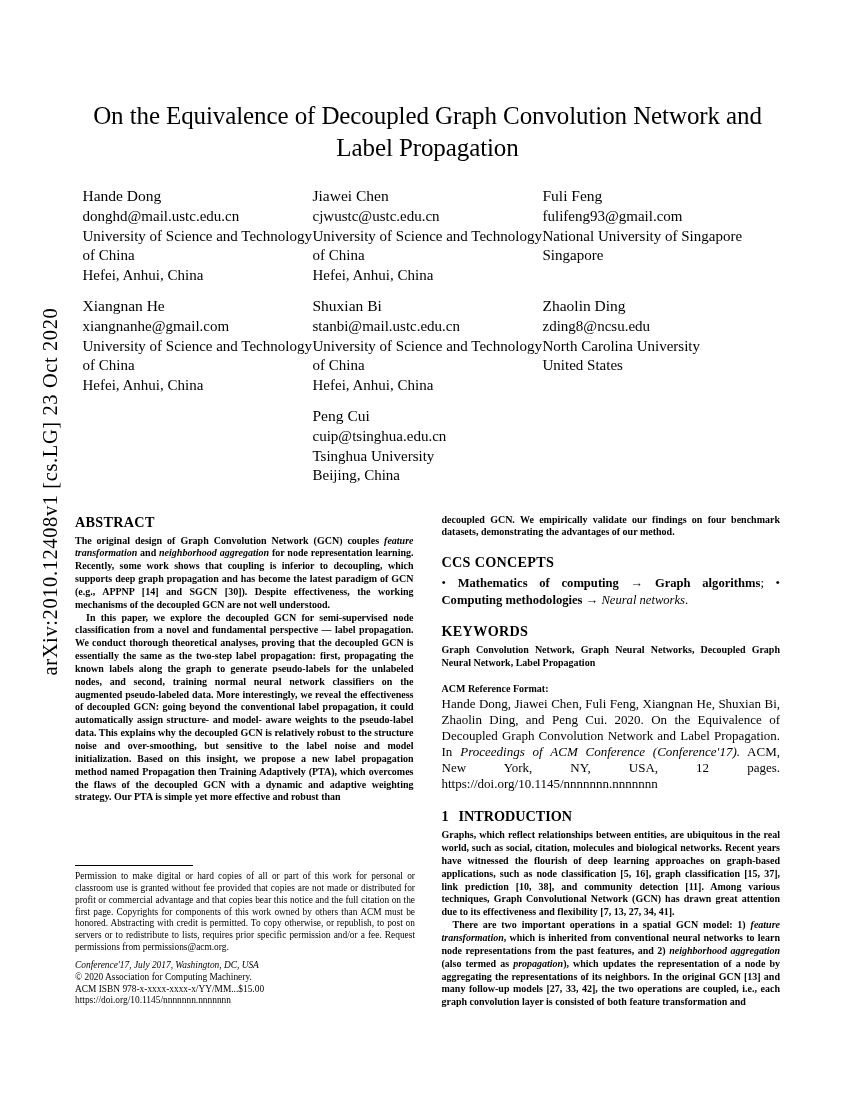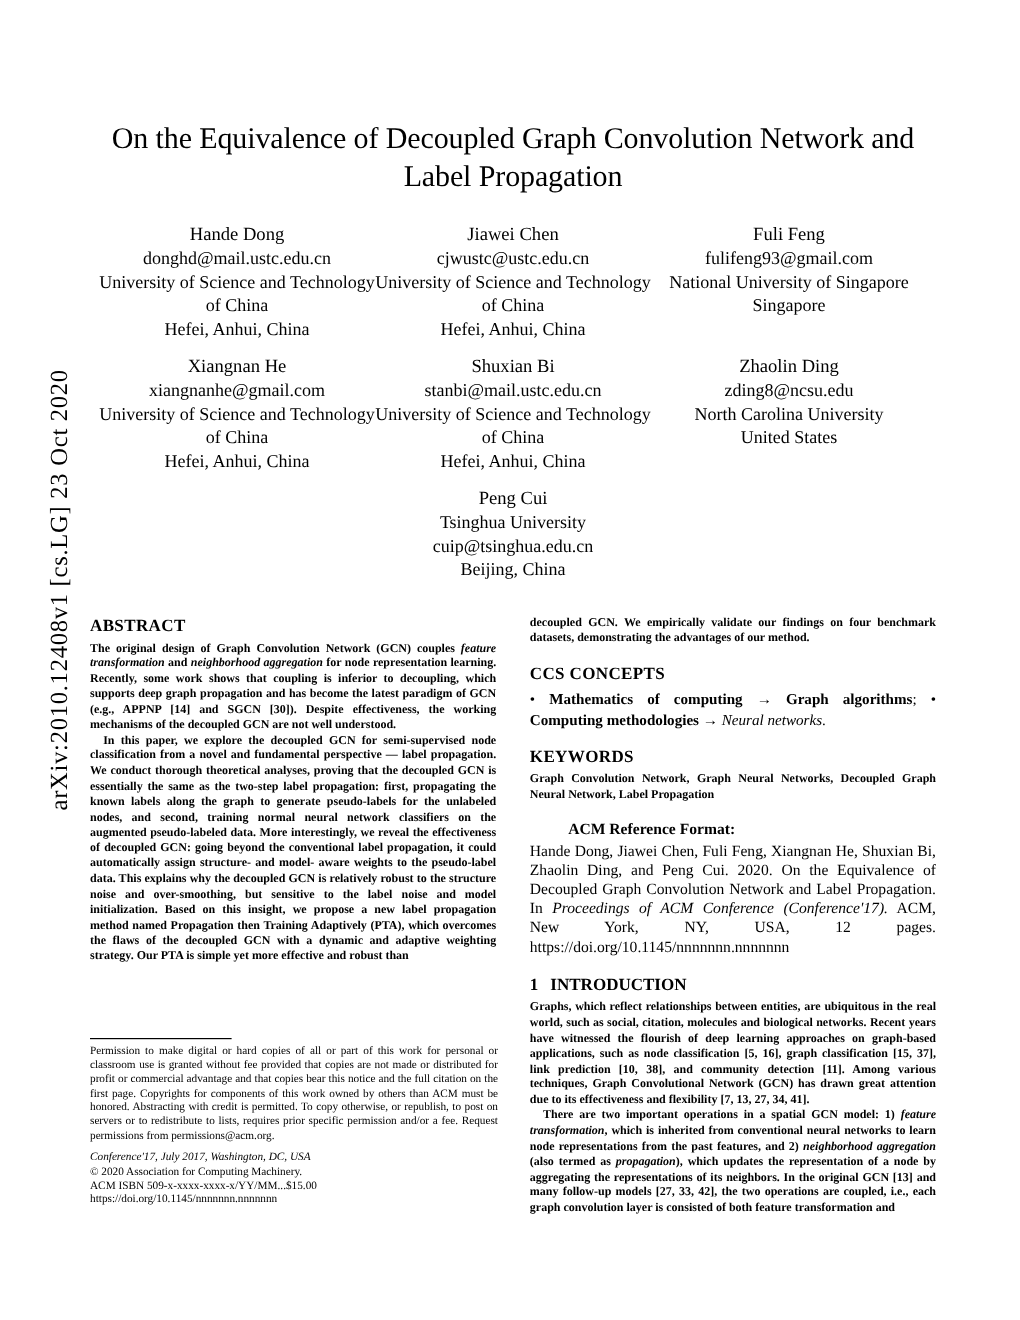--- a/index.html
+++ b/index.html
@@ -56,21 +56,21 @@
   .author-row {
     display: flex;
     justify-content: center;
     text-align: center;
   }
   .author-row.single {
     justify-content: center;
   }
   .author {
     width: 230px;
-    text-align: center;
+    text-align: left;
     margin-bottom: 12px;
   }
   .author .name {
     font-size: 15.5px;
     margin-bottom: 2px;
   }
   .author .line {
     font-size: 15px;
     line-height: 1.30;
   }
@@ -109,25 +109,24 @@
     margin: 0;
   }
   .concepts {
     font-size: 12.6px;
     line-height: 1.30;
     text-align: justify;
   }
   .bold { font-weight: bold; }
   .ital { font-style: italic; }
   .ref-head {
-    font-size: 13px;
+    font-size: 10px;
     font-weight: bold;
     margin-top: 13px;
     margin-bottom: 2px;
-    margin-left: 32px;
   }
   .footnote {
     position: absolute;
     left: 75px;
     top: 865px;
     width: 340px;
   }
   .footnote .rule {
     width: 118px;
     height: 1px;
@@ -202,22 +201,22 @@
           <div class="name">Zhaolin Ding</div>
           <div class="line">zding8@ncsu.edu</div>
           <div class="line">North Carolina University</div>
           <div class="line">United States</div>
         </div>
       </div>
 
       <div class="author-row single">
         <div class="author">
           <div class="name">Peng Cui</div>
+          <div class="line">cuip@tsinghua.edu.cn</div>
           <div class="line">Tsinghua University</div>
-          <div class="line">cuip@tsinghua.edu.cn</div>
           <div class="line">Beijing, China</div>
         </div>
       </div>
 
     </div>
 
     <div class="cols">
 
       <div class="col">
         <h2 class="sec">ABSTRACT</h2>
@@ -243,17 +242,17 @@
       </div>
 
     </div>
   </div>
 
   <div class="footnote">
     <div class="rule"></div>
     <p>Permission to make digital or hard copies of all or part of this work for personal or classroom use is granted without fee provided that copies are not made or distributed for profit or commercial advantage and that copies bear this notice and the full citation on the first page. Copyrights for components of this work owned by others than ACM must be honored. Abstracting with credit is permitted. To copy otherwise, or republish, to post on servers or to redistribute to lists, requires prior specific permission and/or a fee. Request permissions from permissions@acm.org.</p>
     <p class="ital blk">Conference'17, July 2017, Washington, DC, USA</p>
     <p>© 2020 Association for Computing Machinery.</p>
-    <p>ACM ISBN 509-x-xxxx-xxxx-x/YY/MM...$15.00</p>
+    <p>ACM ISBN 978-x-xxxx-xxxx-x/YY/MM...$15.00</p>
     <p>https://doi.org/10.1145/nnnnnnn.nnnnnnn</p>
   </div>
 
 </div>
 
 </body></html>

